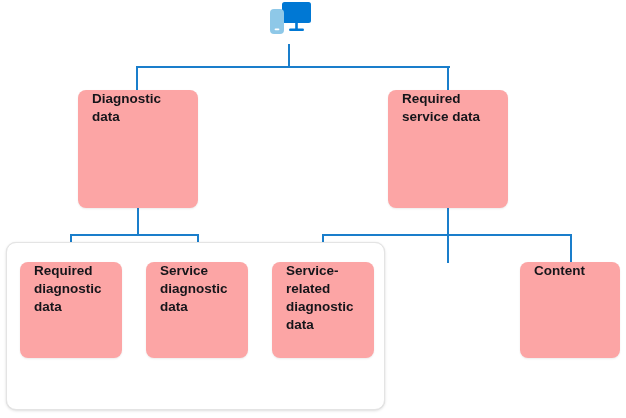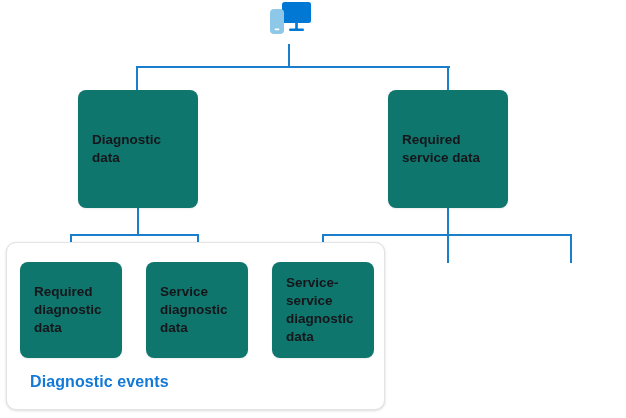--- a/index.html
+++ b/index.html
@@ -60,25 +60,24 @@
     font-size: 16px;
     font-weight: 600;
     color: #1279d6;
     letter-spacing: 0.1px;
     white-space: nowrap;
   }
 
   
   .node {
     position: absolute;
-    background: #0f766e;
+    background: #fca5a5;
     border-radius: 8px;
     box-sizing: border-box;
     display: flex;
-    align-items: center;
     box-shadow: 0 1px 2px rgba(0,0,0,0.08);
   }
   .node .label {
     padding-left: 14px;
     padding-right: 8px;
     font-size: 13.5px;
     line-height: 18px;
     font-weight: 600;
     color: #15151a;
     white-space: pre-line;
@@ -125,21 +124,20 @@
   <div class="line v" style="left:70px; top:234px; height:29px;"></div>
   <div class="line v" style="left:197px; top:234px; height:29px;"></div>
 
   <div class="line v" style="left:447px; top:207px; height:28px;"></div>
   <div class="line h" style="left:322px; top:234px; width:250px;"></div>
   <div class="line v" style="left:322px; top:234px; height:29px;"></div>
   <div class="line v" style="left:447px; top:234px; height:29px;"></div>
   <div class="line v" style="left:570px; top:234px; height:29px;"></div>
 
   <div class="group-box"></div>
-  <div class="group-label">Diagnostic events</div>
 
   <div class="node n-diagnostic-data">
     <span class="label">Diagnostic
 data</span>
   </div>
 
   <div class="node n-required-service">
     <span class="label">Required
 service data</span>
   </div>
@@ -151,20 +149,23 @@
   </div>
 
   <div class="node n-optional-diag">
     <span class="label">Service
 diagnostic
 data</span>
   </div>
 
   <div class="node n-service-related">
     <span class="label">Service-
-service
+related
 diagnostic
 data</span>
   </div>
 
 
+  <div class="node n-content">
+    <span class="label">Content</span>
+  </div>
 
 </div>
 
 </body></html>

